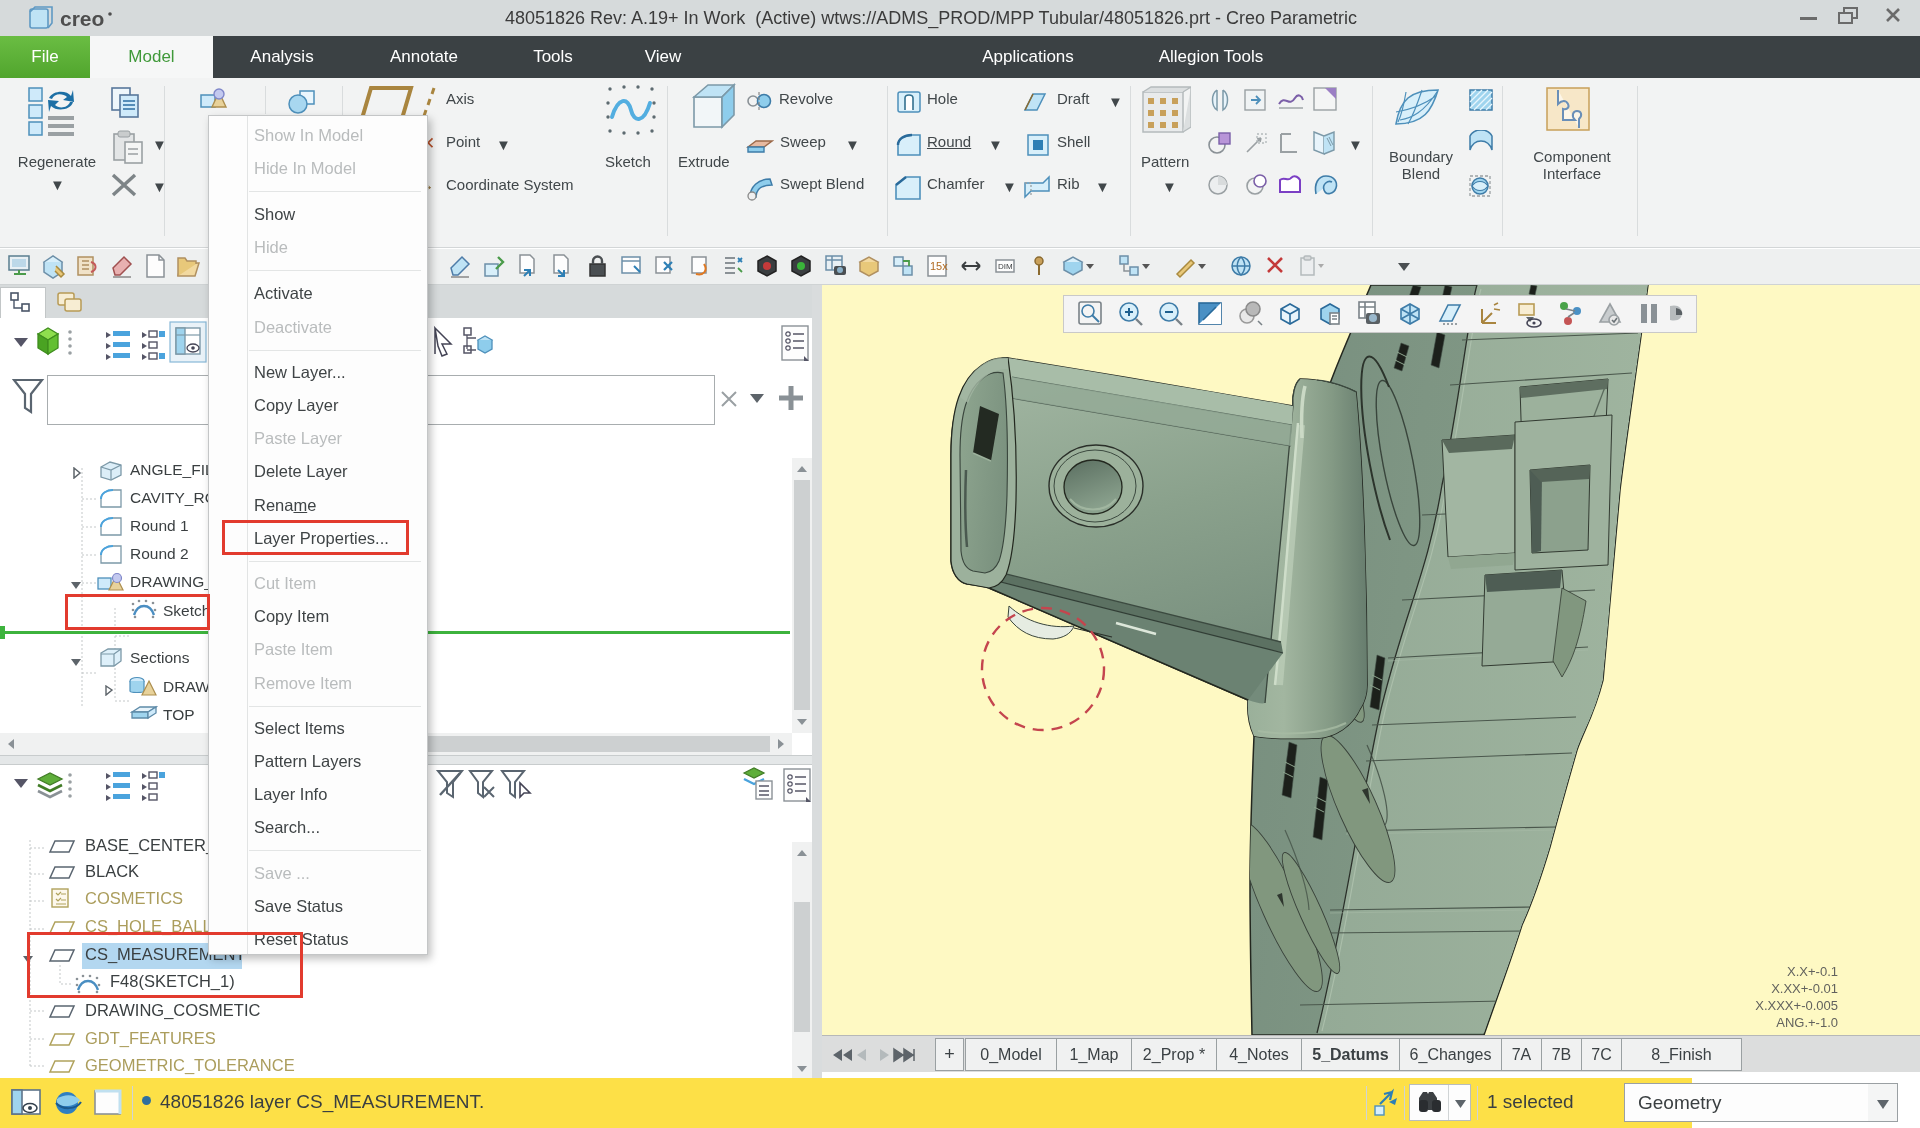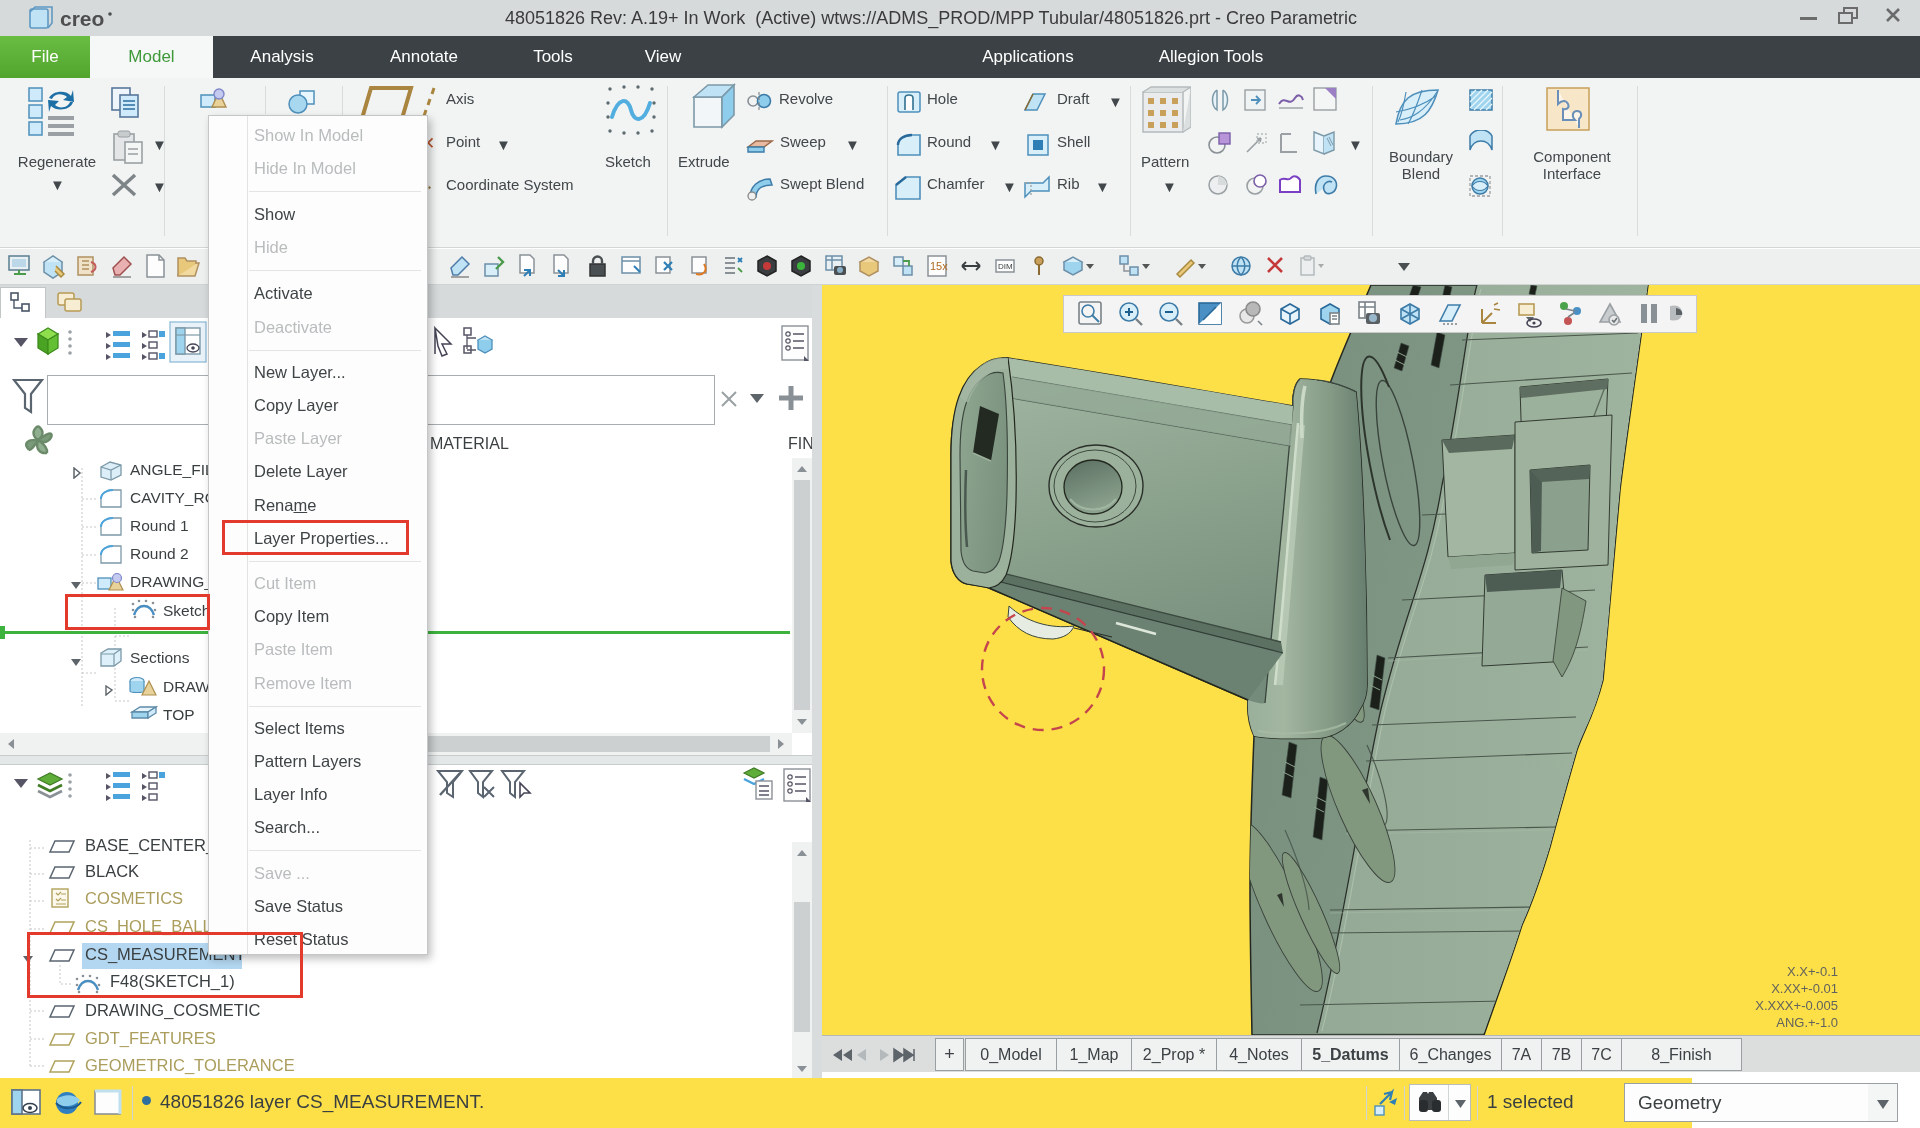--- a/index.html
+++ b/index.html
@@ -29,21 +29,21 @@
 
 
 #qbar { left:0; top:249px; width:1920px; height:36px; background:#eef0f0; border-bottom:1px solid #cfd3d4; }
 
 
 #lpanel { left:0; top:285px; width:812px; height:795px; background:#fff; }
 #ltabs { left:0; top:0; width:812px; height:33px; background:#d6dadb; }
 #splitter { left:812px; top:285px; width:10px; height:795px; background:#d9dcdd; }
 
 
-#viewport { left:822px; top:285px; width:1098px; height:750px; background:#fde047; overflow:hidden; }
+#viewport { left:822px; top:285px; width:1098px; height:750px; background:#fef9c3; overflow:hidden; }
 #vtoolbar { left:241px; top:10px; width:634px; height:38px; background:#f4f4f4; border:1px solid #c9c9c9; display:flex; align-items:center; gap:9px; padding-left:12px; }
 #tolerance { right:82px; top:678px; text-align:right; color:#62625e; font-size:13px; line-height:17px; }
 #vtabs { left:822px; top:1035px; width:1098px; height:37px; background:#dcdddd; border-top:1px solid #b6b8b8; }
 .vtab { position:absolute; top:2px; height:33px; background:#f0f1f1; border:1px solid #9aa0a2; line-height:31px; font-size:16px; color:#3b4144; text-align:center; }
 
 
 #statusbar { left:0; top:1078px; width:1692px; height:50px; background:#fde047; }
 
 
 #ctxmenu { left:208px; top:115px; width:220px; height:840px; background:#fdfdfd; border:1px solid #c4c6c7; box-shadow:3px 4px 8px rgba(0,0,0,0.25); }
@@ -251,21 +251,21 @@
         <path d="M9 20 L9 8 C9 4 17 4 17 8 L17 20" fill="#fff" stroke="#33708f" stroke-width="1.6"></path>
       </svg>
     </div>
     <div class="ritem" style="left:927px;top:12px;">Hole</div>
     <div class="ritem" style="left:896px;top:55px;">
       <svg width="26" height="24" viewBox="0 0 26 24">
         <path d="M2 22 L2 12 C2 6 8 2 16 2 L24 2 L24 22 Z" fill="#d8effa" stroke="#4e90bb" stroke-width="1.6"></path>
         <path d="M2 12 C2 6 8 2 16 2" fill="none" stroke="#2a6a9a" stroke-width="2.4"></path>
       </svg>
     </div>
-    <div class="ritem" style="left:927px;top:55px;">Round</div>
+    <div class="ritem" style="left:927px;top:55px;text-decoration:underline;">Round</div>
     <div class="ritem dna" style="left:988px;top:58px;">▼</div>
     <div class="ritem" style="left:894px;top:97px;">
       <svg width="28" height="26" viewBox="0 0 28 26">
         <path d="M2 24 L2 10 L12 2 L26 2 L26 24 Z" fill="#d8effa" stroke="#4e90bb" stroke-width="1.6"></path>
         <path d="M2 10 L12 2" stroke="#2a6a9a" stroke-width="2.4"></path>
       </svg>
     </div>
     <div class="ritem" style="left:927px;top:97px;">Chamfer</div>
     <div class="ritem dna" style="left:1002px;top:100px;">▼</div>
     <div class="ritem" style="left:1023px;top:12px;">
@@ -655,32 +655,20 @@
           <path d="M4 4 L18 18 M18 4 L4 18" stroke="#9aa0a3" stroke-width="2"></path>
         </svg>
       <svg class="abs" style="left:748px;top:22px;" width="18" height="14" viewBox="0 0 18 14">
           <path d="M2 2 L9 11 L16 2 Z" fill="#5d646a"></path>
         </svg>
       <svg class="abs" style="left:775px;top:12px;" width="32" height="32" viewBox="0 0 32 32">
           <path d="M16 4 V28 M4 16 H28" stroke="#8a9196" stroke-width="5"></path>
         </svg>
     </div>
 
-    <div class="abs" style="left:0;top:148px;width:812px;height:28px;background:#fff;color:#3a3f41;font-size:16px;">
-      <svg class="abs" style="left:20px;top:-11px;" width="36" height="36" viewBox="0 0 36 36">
-          <g fill="none" stroke="#6a8a6a" stroke-width="2.4">
-            <path d="M18 4 C 24 8 24 14 18 18 C 12 14 12 8 18 4" fill="#8fae8f"></path>
-            <path d="M32 13 C 30 20 24 22 18 18 C 24 14 30 9 32 13" fill="#7a9a7a"></path>
-            <path d="M27 31 C 20 32 15 27 18 18 C 24 22 28 26 27 31" fill="#8fae8f"></path>
-            <path d="M9 28 C 4 23 5 17 18 18 C 14 24 12 28 9 28" fill="#7a9a7a"></path>
-          </g>
-        </svg>
-      <div class="abs" style="left:430px;top:2px;">MATERIAL</div>
-      <div class="abs" style="left:788px;top:2px;">FIN</div>
-    </div>
 
     <div class="abs" id="mtree" style="left:0;top:173px;width:792px;height:273px;background:#fff;font-size:15.5px;color:#3a3f41;">
       <svg class="abs" style="left:0;top:0;" width="200" height="273" viewBox="0 0 200 273">
         <path d="M82 10 V250 M115 150 V240" fill="none" stroke="#c3c7c8" stroke-width="1" stroke-dasharray="2 2"></path>
         <path d="M82 41 h14 M82 69 h14 M82 97 h14 M82 125 h14 M115 178 h14 M82 215 h14 M115 243 h14" fill="none" stroke="#c3c7c8" stroke-width="1" stroke-dasharray="2 2"></path>
       </svg>
       <div class="abs" style="left:71px;top:7px;"><svg width="12" height="12" viewBox="0 0 12 12">
             <path d="M3 1 L9 6 L3 11 Z" fill="none" stroke="#5d646a" stroke-width="1.5"></path>
           </svg></div>
       <div class="abs" style="left:98px;top:2px;"><svg width="26" height="22" viewBox="0 0 26 22">

